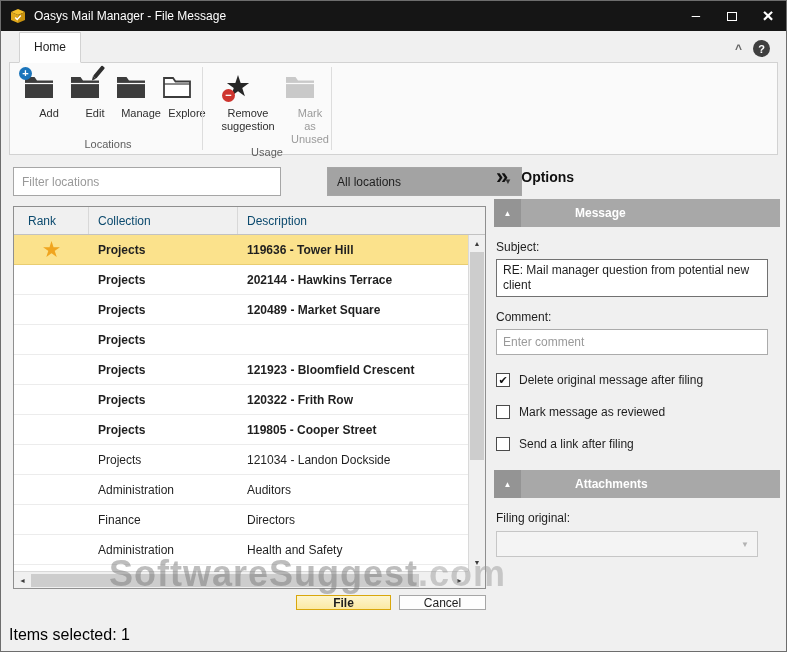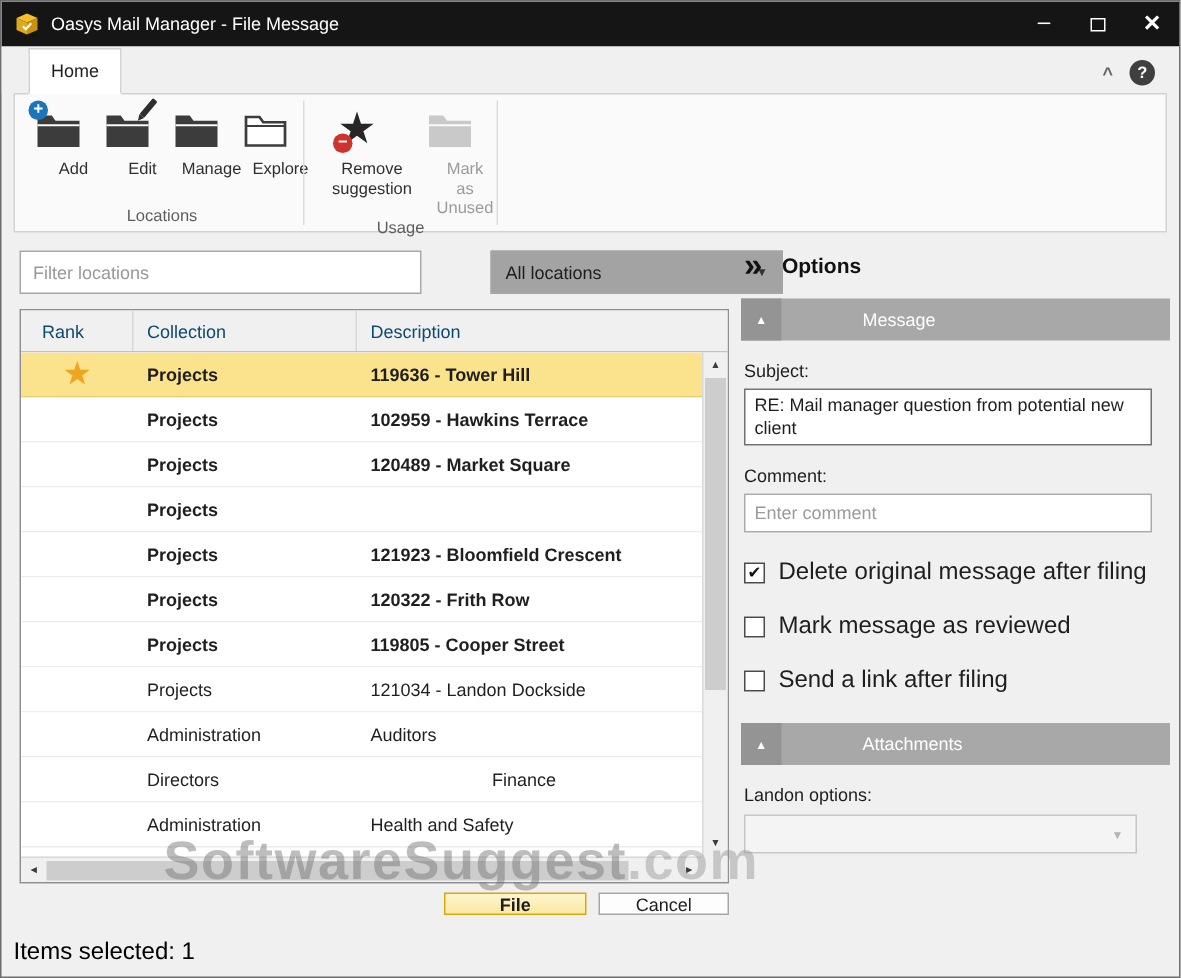--- a/index.html
+++ b/index.html
@@ -84,30 +84,30 @@
   .btn.cancel{left:398px;width:87px;background:#fdfdfd;border:1px solid #a6a6a6;color:#1e1e1e;}
   .statusbar{position:absolute;left:8px;bottom:7px;font-size:16px;color:#000;}
 
   
   .options{position:absolute;left:493px;top:163px;width:286px;}
   .opt-header{display:flex;align-items:center;gap:13px;padding:4px 2px 13px;}
   .opt-chevrons{font-size:22px;font-weight:bold;color:#111;line-height:18px;}
   .opt-title{font-size:14px;font-weight:bold;color:#111;}
   .section-bar{height:28px;background:#a8a8a8;display:flex;align-items:center;}
   .section-bar .chev{width:27px;height:28px;background:#949494;display:flex;align-items:center;justify-content:center;color:#fff;font-size:8px;}
-  .section-bar .stitle{color:#fff;font-size:12px;font-weight:normal;margin-left:10px;padding-left:44px;}
+  .section-bar .stitle{color:#fff;font-size:12px;font-weight:bold;margin-left:10px;padding-left:44px;}
   .field-label{font-size:12px;color:#1e1e1e;margin:13px 2px 5px;}
   .subject-input{display:block;width:272px;height:38px;margin-left:2px;border:1px solid #717171;font-size:12px;font-family:inherit;padding:3px 6px;resize:none;line-height:15px;color:#1e1e1e;background:#fff;overflow:hidden;}
   .comment-input{display:block;width:272px;height:26px;margin-left:2px;border:1px solid #ababab;font-size:12px;font-family:inherit;padding:0 6px;color:#222;background:#fff;}
   .comment-input::placeholder{color:#9a9a9a;}
   .cbrow{display:flex;align-items:center;gap:9px;margin:18px 2px 0;}
   .cbox{width:14px;height:14px;background:#fff;border:1px solid #4a4a4a;display:flex;align-items:center;justify-content:center;font-size:11px;color:#111;flex:none;}
   .check-glyph{visibility:hidden;line-height:10px;}
   .cbrow.checked .check-glyph{visibility:visible;}
-  .cblabel{font-size:16px;color:#1e1e1e;}
+  .cblabel{font-size:12px;color:#1e1e1e;}
   .attach-bar{margin-top:19px;}
   .dd-disabled{width:262px;height:26px;margin-left:2px;margin-top:6px;background:#f4f4f4;border:1px solid #c6c6c6;display:flex;align-items:center;padding:0 8px;font-size:12px;color:#9b9b9b;}
   .dd-disabled .dd-arrow{color:#b3b3b3;}
 
   
   .watermark{position:absolute;left:108px;top:552px;font-size:36px;font-weight:bold;color:#767676;opacity:.48;letter-spacing:1px;z-index:40;pointer-events:none;white-space:nowrap;}
   .watermark .suffix{color:#9a9a9a;}
 </style>
 </head>
 <body>
@@ -237,21 +237,21 @@
           <span class="rank-star">★</span>
         </div>
     <div class="cell coll">Projects</div>
     <div class="cell desc">119636 - Tower Hill</div>
   </div>
       <div class="trow bold">
     <div class="cell rank">
           <span class="rank-star"></span>
         </div>
     <div class="cell coll">Projects</div>
-    <div class="cell desc">102959 - Hawkins Terrace</div>
+    <div class="cell desc">202144 - Hawkins Terrace</div>
   </div>
       <div class="trow bold">
     <div class="cell rank">
           <span class="rank-star"></span>
         </div>
     <div class="cell coll">Projects</div>
     <div class="cell desc">120489 - Market Square</div>
   </div>
       <div class="trow bold">
     <div class="cell rank">
@@ -291,22 +291,22 @@
     <div class="cell rank">
           <span class="rank-star"></span>
         </div>
     <div class="cell coll">Administration</div>
     <div class="cell desc">Auditors</div>
   </div>
       <div class="trow">
     <div class="cell rank">
           <span class="rank-star"></span>
         </div>
+    <div class="cell coll">Finance</div>
     <div class="cell desc">Directors</div>
-    <div class="cell coll">Finance</div>
   </div>
       <div class="trow">
     <div class="cell rank">
           <span class="rank-star"></span>
         </div>
     <div class="cell coll">Administration</div>
     <div class="cell desc">Health and Safety</div>
   </div>
     </div>
 
@@ -361,19 +361,19 @@
         <span class="check-glyph">✔</span>
       </span>
     <span class="cblabel">Send a link after filing</span>
   </div>
 
   <div class="section-bar attach-bar">
     <span class="chev">▲</span>
     <span class="stitle">Attachments</span>
   </div>
 
-  <div class="field-label">Landon options:</div>
+  <div class="field-label">Filing original:</div>
   <div class="dd-disabled">
     <span class="dd-arrow">▼</span>
   </div>
 </div>
 
 <div class="watermark"><span>SoftwareSuggest</span><span class="suffix">.com</span></div>
 
 </body></html>

